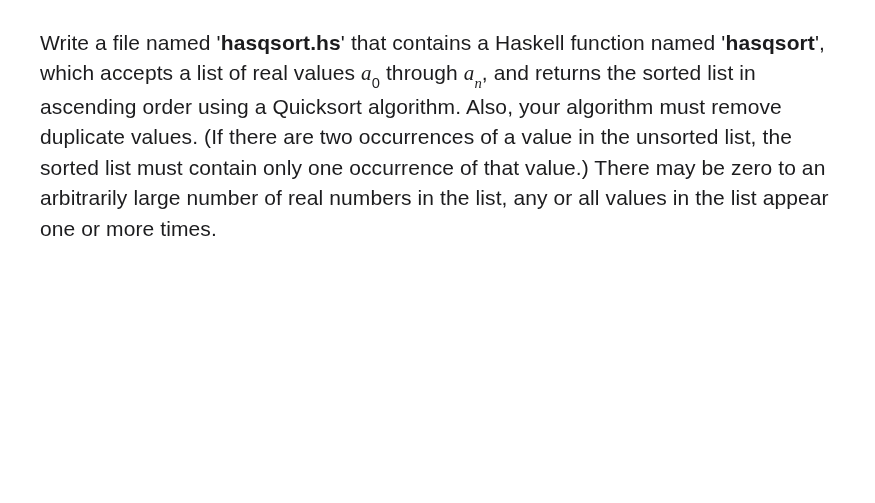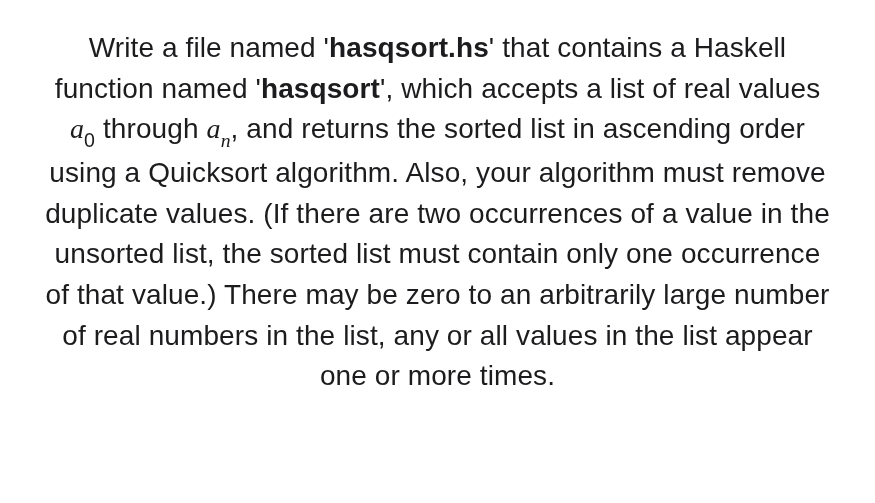--- a/index.html
+++ b/index.html
@@ -9,25 +9,24 @@
     }
     body {
       width: 875px;
       height: 503px;
       background: #ffffff;
       font-family: -apple-system, BlinkMacSystemFont, "Segoe UI", Helvetica, Arial, sans-serif;
       padding: 28px 40px;
       color: #1c1c1e;
     }
     .paragraph {
-      font-size: 28px;
+      font-size: 21px;
       line-height: 1.45;
       letter-spacing: 0.1px;
       font-weight: 400;
-      text-align: center;
     }
     .bold {
       font-weight: 700;
     }
     .italic {
       font-style: italic;
       font-family: Georgia, 'Times New Roman', serif;
     }
     .sub {
       font-size: 0.7em;

